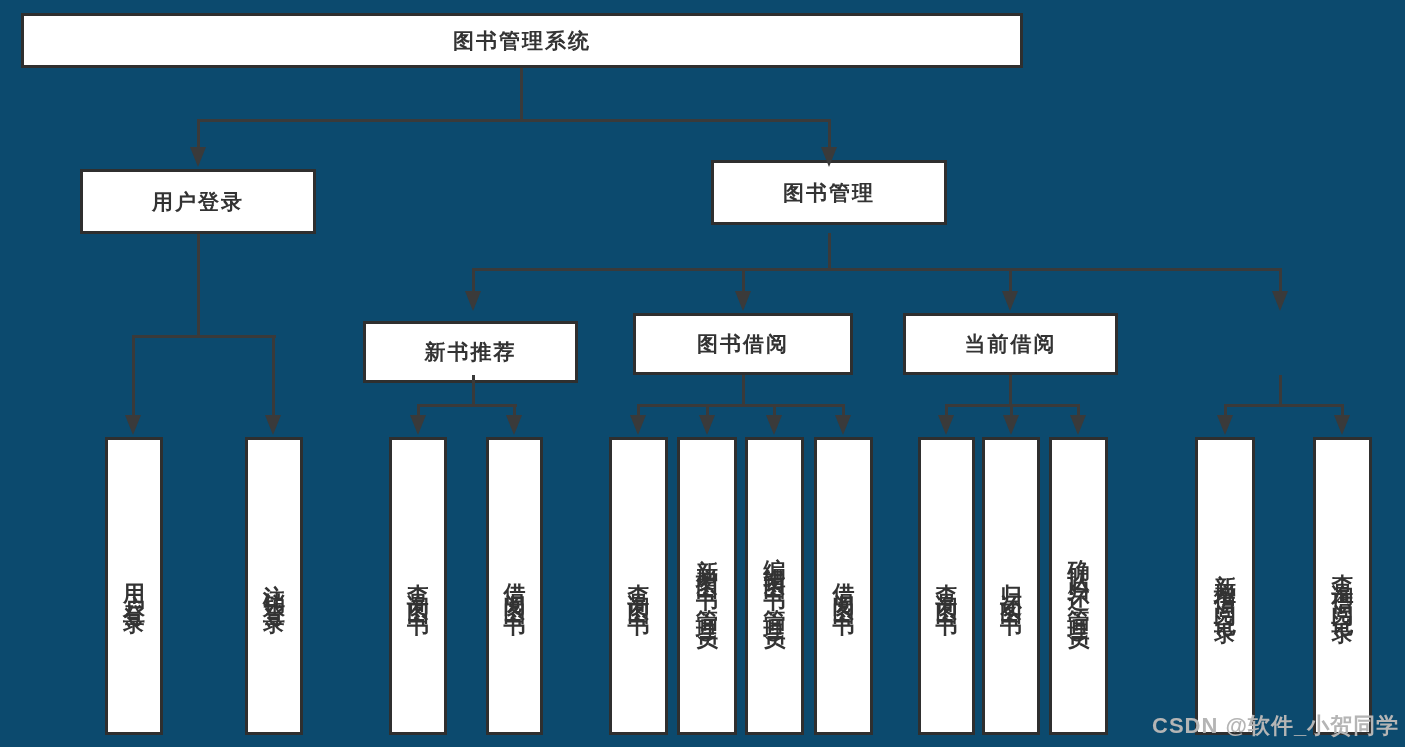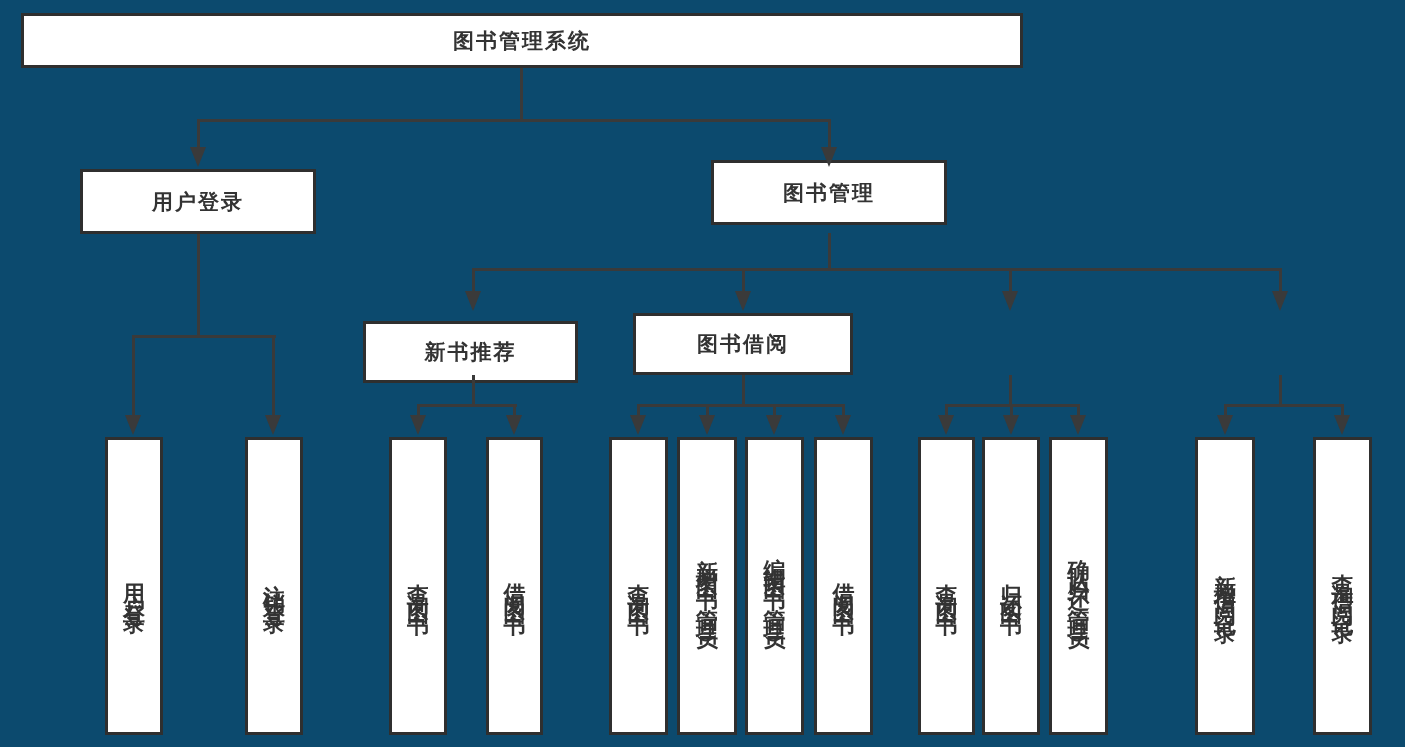--- a/index.html
+++ b/index.html
@@ -73,20 +73,21 @@
 
 <div class="stage">
 
   <div class="node" style="left:21px; top:13px; width:1002px; height:55px;">图书管理系统</div>
 
   <div class="node" style="left:80px; top:169px; width:236px; height:65px;">用户登录</div>
   <div class="node" style="left:711px; top:160px; width:236px; height:65px;">图书管理</div>
 
   <div class="node" style="left:363px; top:321px; width:215px; height:62px;">新书推荐</div>
   <div class="node" style="left:633px; top:313px; width:220px; height:62px;">图书借阅</div>
+  <div class="node" style="left:903px; top:313px; width:215px; height:62px;">当前借阅</div>
 
   <div class="leaf" style="left:105px; width:58px;">
     <span class="vtext">用户登录</span>
   </div>
   <div class="leaf" style="left:245px; width:58px;">
     <span class="vtext">注销登录</span>
   </div>
 
   <div class="leaf" style="left:389px; width:58px;">
     <span class="vtext">查询图书</span>
@@ -177,14 +178,15 @@
   <div class="line" style="left:1077px; top:404px; width:3px; height:13px;"></div>
   <div class="arrow" style="left:1070px; top:415px;"></div>
 
   <div class="line" style="left:1279px; top:375px; width:3px; height:32px;"></div>
   <div class="line" style="left:1224px; top:404px; width:120px; height:3px;"></div>
   <div class="line" style="left:1224px; top:404px; width:3px; height:13px;"></div>
   <div class="arrow" style="left:1217px; top:415px;"></div>
   <div class="line" style="left:1341px; top:404px; width:3px; height:13px;"></div>
   <div class="arrow" style="left:1334px; top:415px;"></div>
 
+  <div class="watermark">CSDN @软件_小贺同学</div>
 
 </div>
 
 </body></html>

